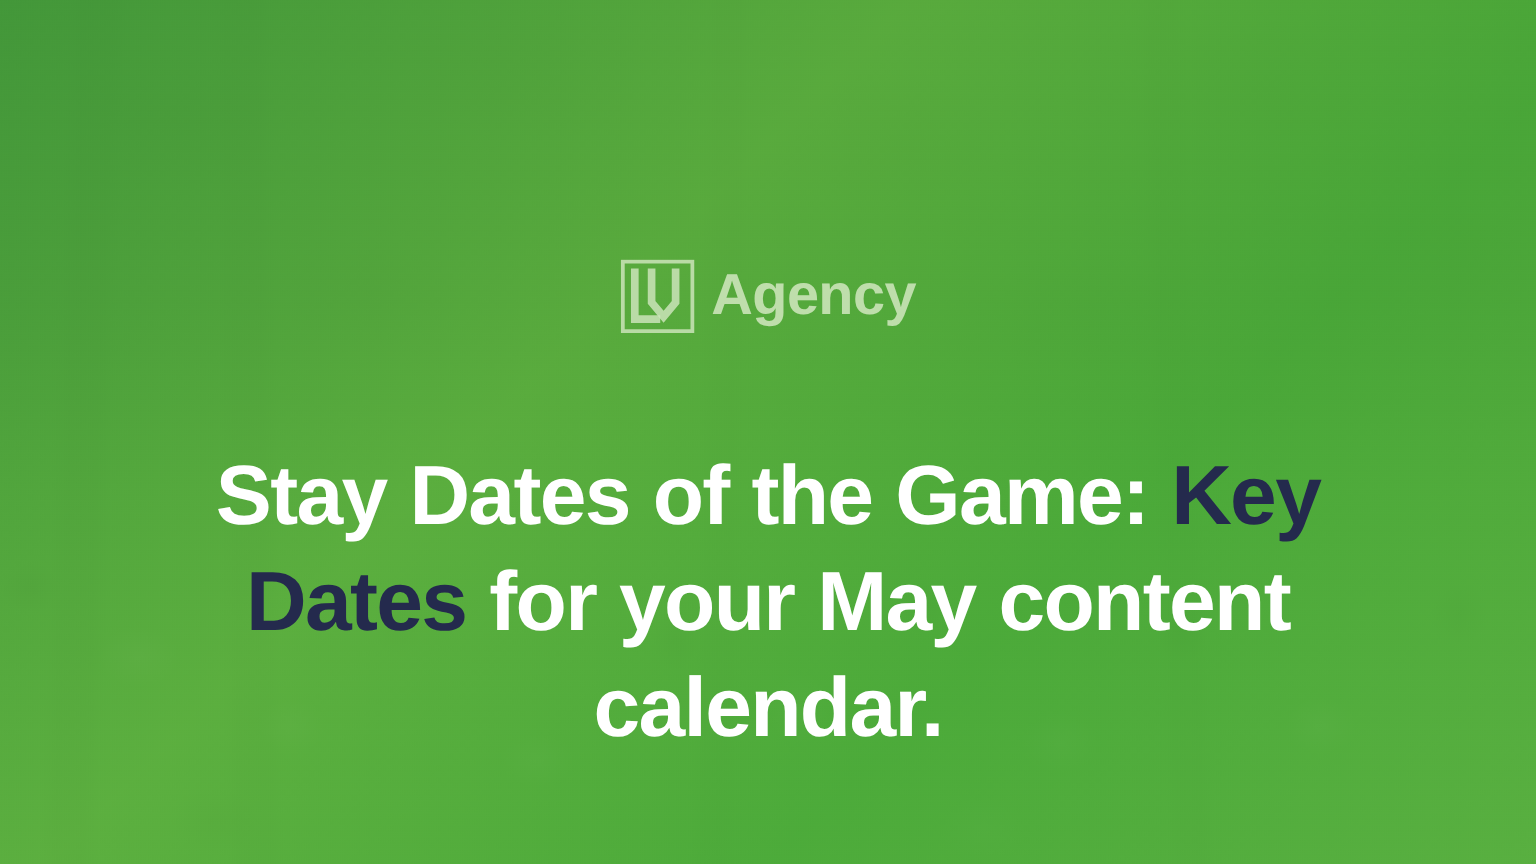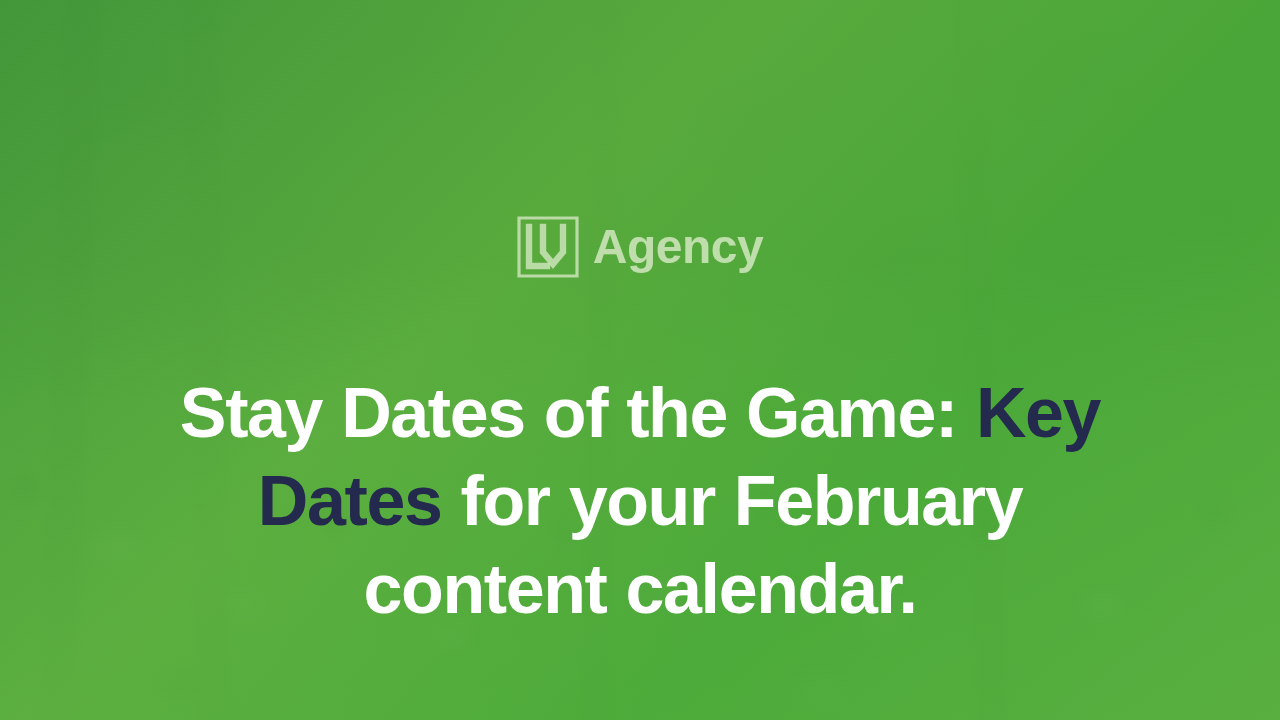--- a/index.html
+++ b/index.html
@@ -137,16 +137,16 @@
 
         <path d="M2 2 H60 V48 L60 60 L48 60 H2 Z" fill="none" stroke="#cfe5bd" stroke-width="3.2" stroke-opacity="0.82"></path>
 
         <path d="M12 11 V50 H30" fill="none" stroke="#cfe5bd" stroke-width="6.4" stroke-opacity="0.82" stroke-linecap="square" stroke-linejoin="miter"></path>
 
         <path d="M26 11 V36 L36 48 L46 36 V11" fill="none" stroke="#cfe5bd" stroke-width="6.4" stroke-opacity="0.82" stroke-linecap="square" stroke-linejoin="miter"></path>
       </svg>
       <div class="logo-word">Agency</div>
     </div>
 
-    <h1 class="headline" style="color: rgb(255, 255, 255);"><span>Stay Dates of the Game: </span><span class="hl-accent" style="color: rgb(36, 42, 77);">Key Dates</span><span> for your February content calendar.</span></h1>
+    <h1 class="headline" style="color: rgb(255, 255, 255);"><span>Stay Dates of the Game: </span><span class="hl-accent" style="color: rgb(36, 42, 77);">Key Dates</span><span> for your May content calendar.</span></h1>
 
   </div>
 </div>
 
 </body></html>

